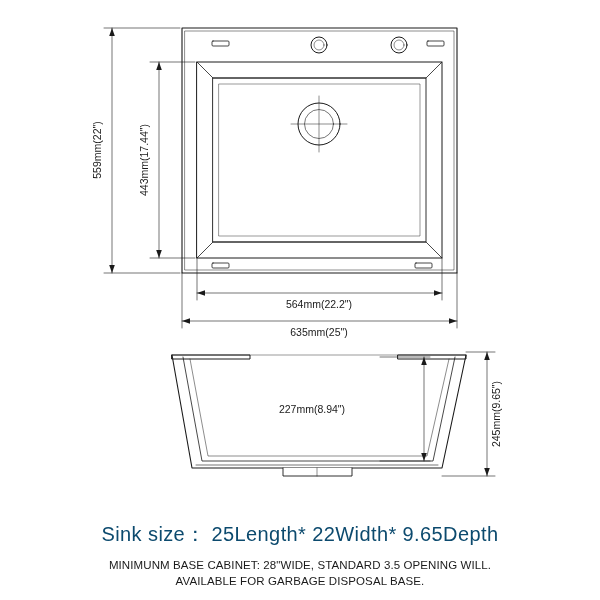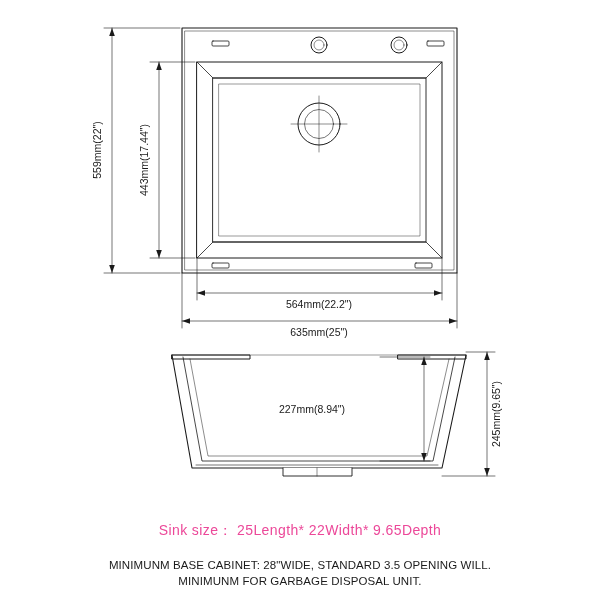--- a/index.html
+++ b/index.html
@@ -29,24 +29,24 @@
     height: 600px;
   }
   .caption-wrap {
     position: absolute;
     left: 0;
     right: 0;
     bottom: 10px;
     text-align: center;
   }
   .sink-size {
-    font-size: 14px;
+    font-size: 20px;
     letter-spacing: 0.4px;
-    color: #ec4899;
-    margin-bottom: 17px;
+    color: #0c4a6e;
+    margin-bottom: 9px;
     font-family: "Liberation Sans", sans-serif;
   }
   .note-line {
     font-size: 11.5px;
     color: #1b1b1b;
     line-height: 1.45;
     letter-spacing: 0.1px;
   }
   text {
     font-family: "Liberation Sans", sans-serif;
@@ -165,16 +165,16 @@
         <text class="dim-text" x="312" y="413" text-anchor="middle">227mm(8.94")</text>
 
         <text class="dim-text-v" x="500" y="414" text-anchor="middle" transform="rotate(-90 500 414)">245mm(9.65")</text>
       </g>
     </g>
   </svg>
 
   <div class="caption-wrap">
     <div class="sink-size">Sink size： 25Length* 22Width* 9.65Depth</div>
     <div class="note-line">MINIMUNM BASE CABINET: 28"WIDE,  STANDARD 3.5 OPENING WILL.</div>
-    <div class="note-line">MINIMUNM FOR GARBAGE DISPOSAL UNIT.</div>
+    <div class="note-line">AVAILABLE FOR GARBAGE DISPOSAL BASE.</div>
   </div>
 
 </div>
 
 </body></html>

